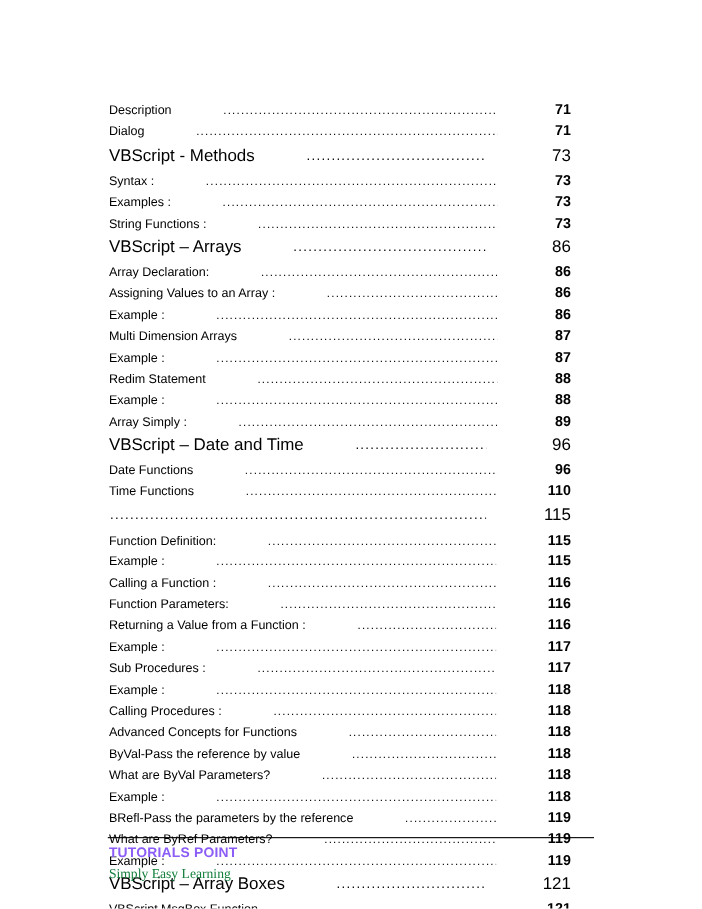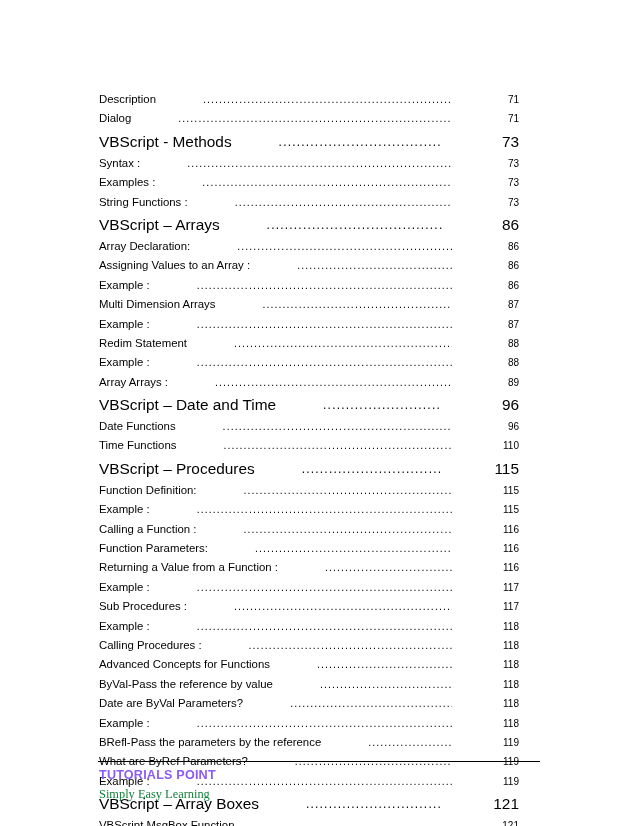--- a/index.html
+++ b/index.html
@@ -56,22 +56,23 @@
     text-align: right;
   }
 
   
   .lvl2 {
     font-size: 11.4px;
     line-height: 19.4px;
     height: 19.4px;
   }
   .lvl2 .page-num {
-    font-size: 10px;
+    font-size: 13px;
     min-width: 20px;
+    font-weight: bold;
   }
 
   
   .lvl1 {
     font-size: 15.4px;
     line-height: 25px;
     height: 25px;
   }
   .lvl1 .label {
     font-size: 15.4px;
@@ -186,41 +187,40 @@
         <span class="label">Redim Statement</span>
         <span class="dots">...........................................................................................................................................</span>
         <span class="page-num">88</span>
       </div>
       <div class="toc-row lvl2">
         <span class="label">Example :</span>
         <span class="dots">...........................................................................................................................................</span>
         <span class="page-num">88</span>
       </div>
       <div class="toc-row lvl2">
-        <span class="label">Array Arrays :</span>
+        <span class="label">Array Simply :</span>
         <span class="dots">...........................................................................................................................................</span>
         <span class="page-num">89</span>
       </div>
       <div class="toc-row lvl1">
         <span class="label">VBScript – Date and Time</span>
         <span class="dots">...........................................................................................................................................</span>
         <span class="page-num">96</span>
       </div>
       <div class="toc-row lvl2">
         <span class="label">Date Functions</span>
         <span class="dots">...........................................................................................................................................</span>
         <span class="page-num">96</span>
       </div>
       <div class="toc-row lvl2">
         <span class="label">Time Functions</span>
         <span class="dots">...........................................................................................................................................</span>
         <span class="page-num">110</span>
       </div>
       <div class="toc-row lvl1">
-        <span class="label">VBScript – Procedures</span>
         <span class="dots">...........................................................................................................................................</span>
         <span class="page-num">115</span>
       </div>
       <div class="toc-row lvl2">
         <span class="label">Function Definition:</span>
         <span class="dots">...........................................................................................................................................</span>
         <span class="page-num">115</span>
       </div>
       <div class="toc-row lvl2">
         <span class="label">Example :</span>
@@ -266,21 +266,21 @@
         <span class="label">Advanced Concepts for Functions</span>
         <span class="dots">...........................................................................................................................................</span>
         <span class="page-num">118</span>
       </div>
       <div class="toc-row lvl2">
         <span class="label">ByVal-Pass the reference by value</span>
         <span class="dots">...........................................................................................................................................</span>
         <span class="page-num">118</span>
       </div>
       <div class="toc-row lvl2">
-        <span class="label">Date are ByVal Parameters?</span>
+        <span class="label">What are ByVal Parameters?</span>
         <span class="dots">...........................................................................................................................................</span>
         <span class="page-num">118</span>
       </div>
       <div class="toc-row lvl2">
         <span class="label">Example :</span>
         <span class="dots">...........................................................................................................................................</span>
         <span class="page-num">118</span>
       </div>
       <div class="toc-row lvl2">
         <span class="label">BRefl-Pass the parameters by the reference</span>

